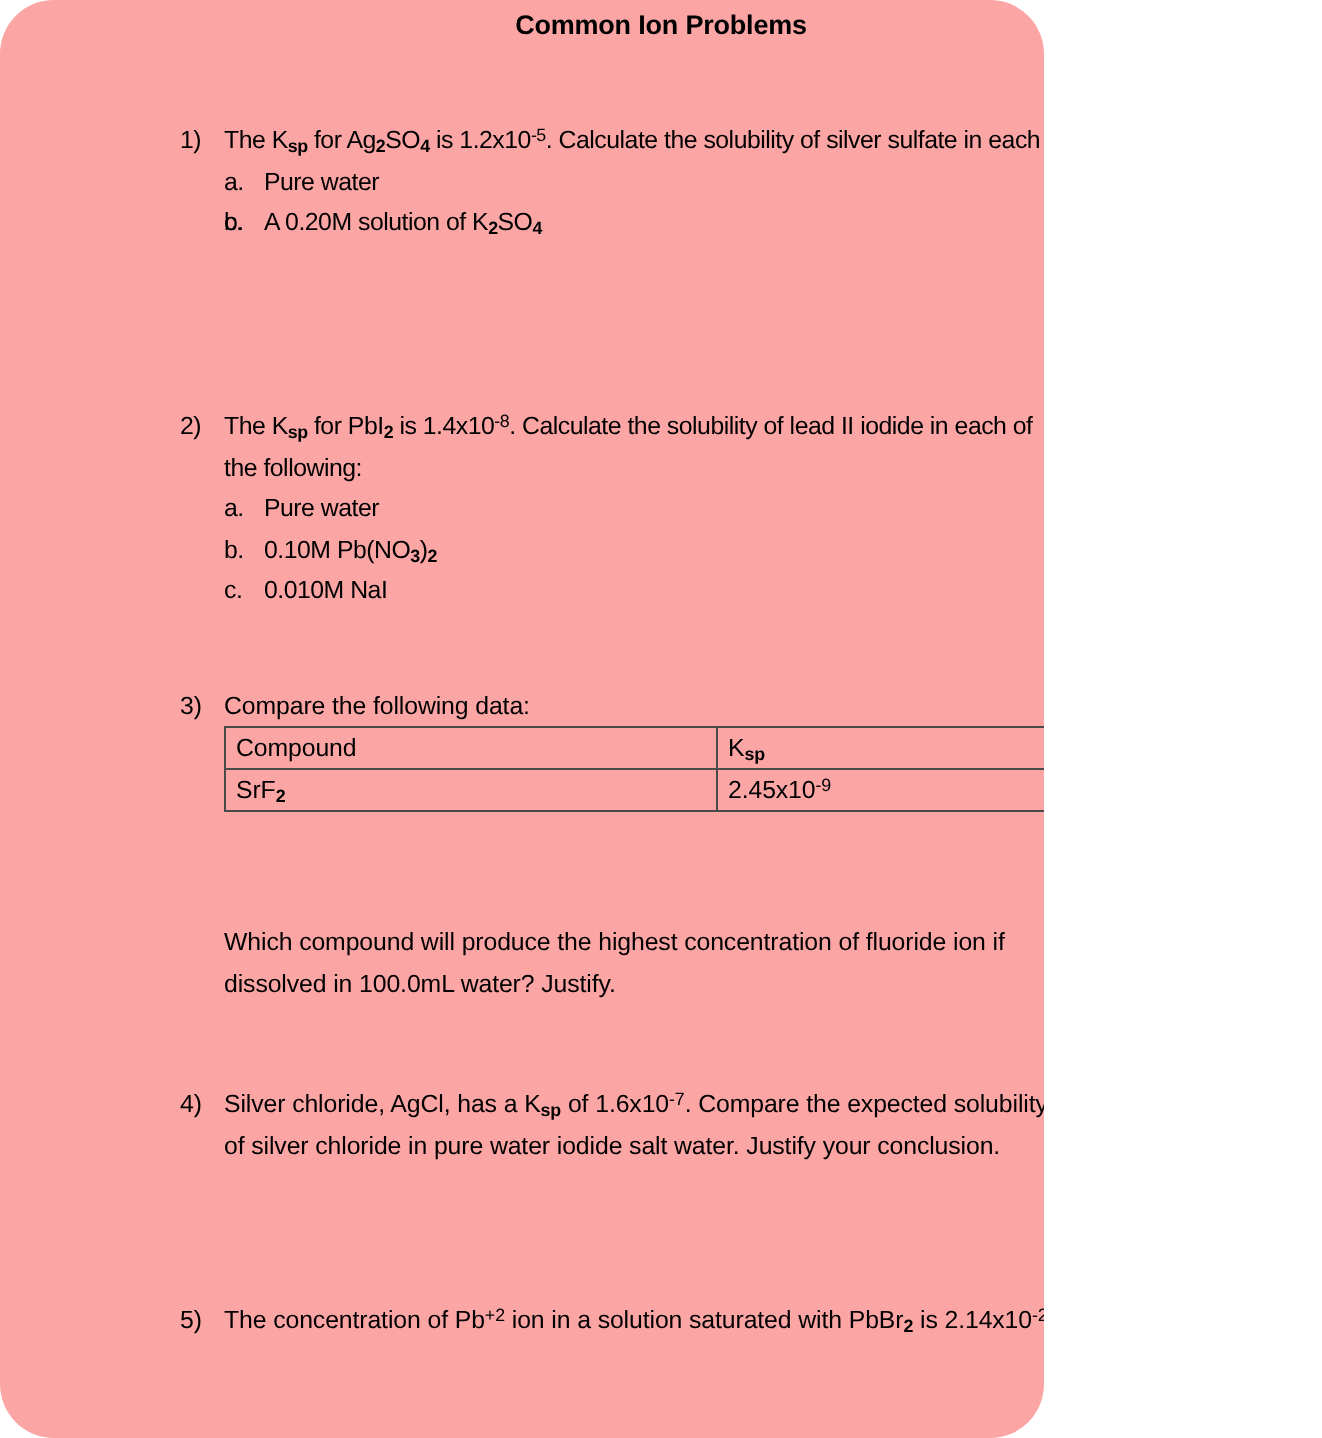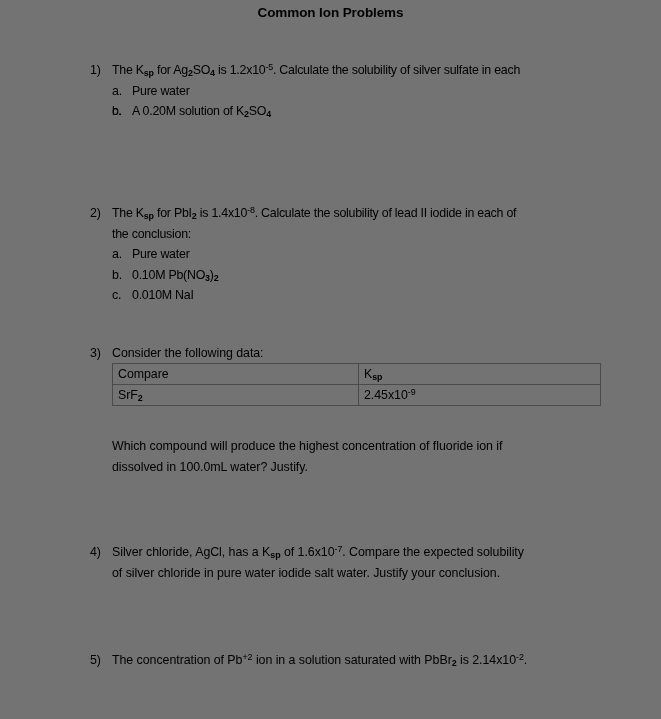--- a/index.html
+++ b/index.html
@@ -11,24 +11,25 @@
   body {
     width: 661px;
     height: 719px;
     position: relative;
     font-family: "Liberation Sans", "DejaVu Sans", sans-serif;
     color: #000000;
     -webkit-font-smoothing: antialiased;
   }
   .page {
     position: relative;
-    width: 661px;
+    width: 522px;
     height: 719px;
     overflow: hidden;
-    background: #737373;
+    background: #fca5a5;
+    border-radius: 27px;
   }
 
   
   .doc-title {
     position: absolute;
     left: 0;
     top: 5px;
     width: 661px;
     text-align: center;
     font-size: 13.5px;
@@ -145,30 +146,30 @@
         <div class="subitem"><span class="slabel">a.</span><span>Pure water</span></div>
         <div class="subitem"><span class="slabel">b.</span></div>
         <div class="subitem"><span class="slabel">c.</span><span>A 0.20M solution of K<sub>2</sub>SO<sub>4</sub></span></div>
       </div>
       <div class="qblock narrow" style="top: 203px;">
         <div class="qline">
           <span class="qnum">2)</span>
           <span class="qbody">The K<sub>sp</sub> for PbI<sub>2</sub> is 1.4x10<sup>-8</sup>. Calculate the solubility of lead II iodide in each of</span>
         </div>
         <div class="qline">
-          <span class="qbody">the conclusion:</span>
+          <span class="qbody">the following:</span>
         </div>
         <div class="subitem"><span class="slabel">a.</span><span>Pure water</span></div>
         <div class="subitem"><span class="slabel">b.</span><span>0.10M Pb(NO<sub>3</sub>)<sub>2</sub></span></div>
         <div class="subitem"><span class="slabel">c.</span><span>0.010M NaI</span></div>
       </div>
       <div class="qblock wide" style="top: 343px;">
         <div class="qline">
           <span class="qnum">3)</span>
-          <span class="qbody">Consider the following data:</span>
+          <span class="qbody">Compare the following data:</span>
         </div>
       </div>
       <div class="qblock wide" style="top: 542px;">
         <div class="qline">
           <span class="qnum">4)</span>
           <span class="qbody">Silver chloride, AgCl, has a K<sub>sp</sub> of 1.6x10<sup>-7</sup>. Compare the expected solubility</span>
         </div>
         <div class="qline">
           <span class="qbody">of silver chloride in pure water iodide salt water. Justify your conclusion.</span>
         </div>
@@ -177,28 +178,28 @@
         <div class="qline">
           <span class="qnum">5)</span>
           <span class="qbody">The concentration of Pb<sup>+2</sup> ion in a solution saturated with PbBr<sub>2</sub> is 2.14x10<sup>-2</sup>.</span>
         </div>
       </div>
     </div>
 
   <table class="data-table" id="ksp-table">
     <tbody id="ksp-table-body">
         <tr>
-          <td class="col-compound">Compare</td>
+          <td class="col-compound">Compound</td>
           <td class="col-ksp">K<sub>sp</sub></td>
         </tr>
         <tr>
           <td class="col-compound">SrF<sub>2</sub></td>
           <td class="col-ksp">2.45x10<sup>-9</sup></td>
         </tr>
       </tbody>
   </table>
 
-  <div class="para" id="table-followup" style="top: 436px;">
+  <div class="para" id="table-followup" style="top: 461px;">
       <div>Which compound will produce the highest concentration of fluoride ion if</div>
       <div>dissolved in 100.0mL water? Justify.</div>
     </div>
 
 </div>
 
 </body></html>

